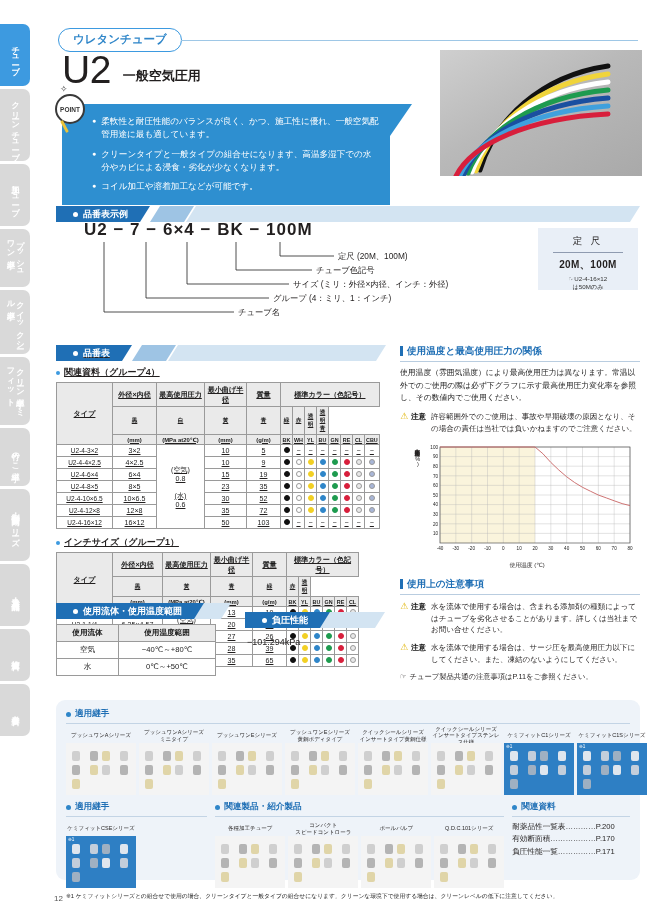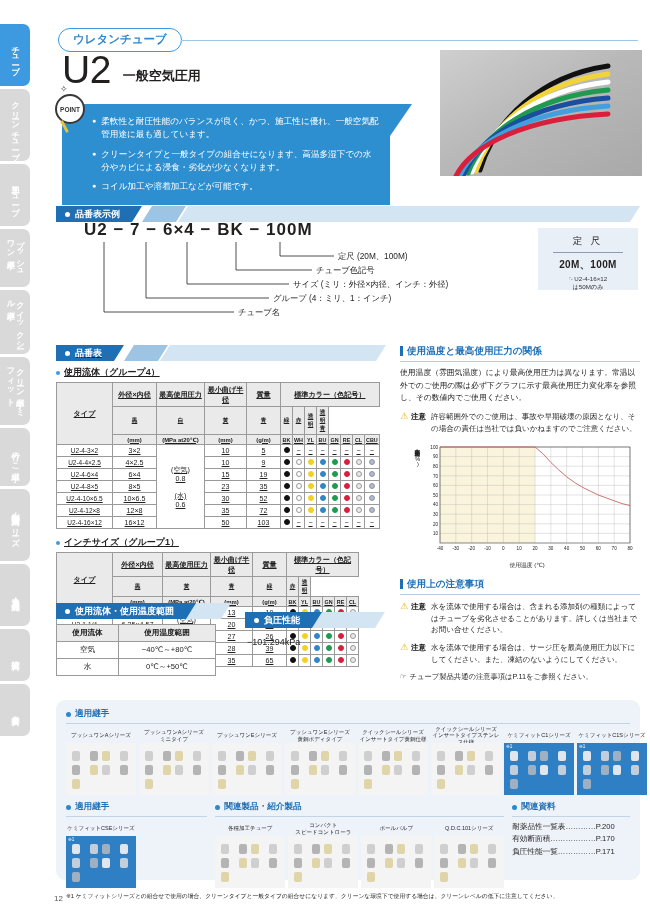--- a/index.html
+++ b/index.html
@@ -80,21 +80,21 @@
   }
   .hero svg { position: absolute; left: 0; top: 0; }
 
   
   .sect {
     position: relative; height: 16px; margin-bottom: 5px;
     display: flex; align-items: center; overflow: hidden;
   }
   .sect-lbl {
     background: #1f6fb5; color: #ffffff; font-size: 9px; font-weight: bold;
-    height: 16px; display: flex; align-items: center; padding: 0 12px 0 9px;
+    height: 16px; display: flex; align-items: center; padding: 0 12px 0 17px;
     position: relative; z-index: 3; white-space: nowrap;
   }
   .sect-lbl::after {
     content: ""; position: absolute; right: -10px; top: 0;
     border-left: 10px solid #1f6fb5; border-bottom: 16px solid transparent;
   }
   .sect-g1, .sect-g2 {
     height: 16px; position: relative;
   }
   .sect-g1 { width: 44px; background: #9ec4e4; margin-left: 10px;
@@ -304,21 +304,21 @@
       <div class="sect-lbl">
           <span class="sect-dot"></span>
           <span>品番表</span>
         </div>
       <div class="sect-g1"></div>
         <div class="sect-g2"></div>
     </div>
 
     <div class="tbl-title">
         <span class="bd"></span>
-        <span>使用流体（グループ4）</span>
+        <span>関連資料（グループ4）</span>
       </div>
     <table class="spec" id="mm-table">
         <thead>
           <tr>
             <th rowspan="3" style="width: 56px;">タイプ</th>
             <th rowspan="1" style="width: 44px;">
               <div>外径×内径</div>
             </th>
             <th rowspan="1" style="width: 48px;">
               <div>最高使用圧力</div>

